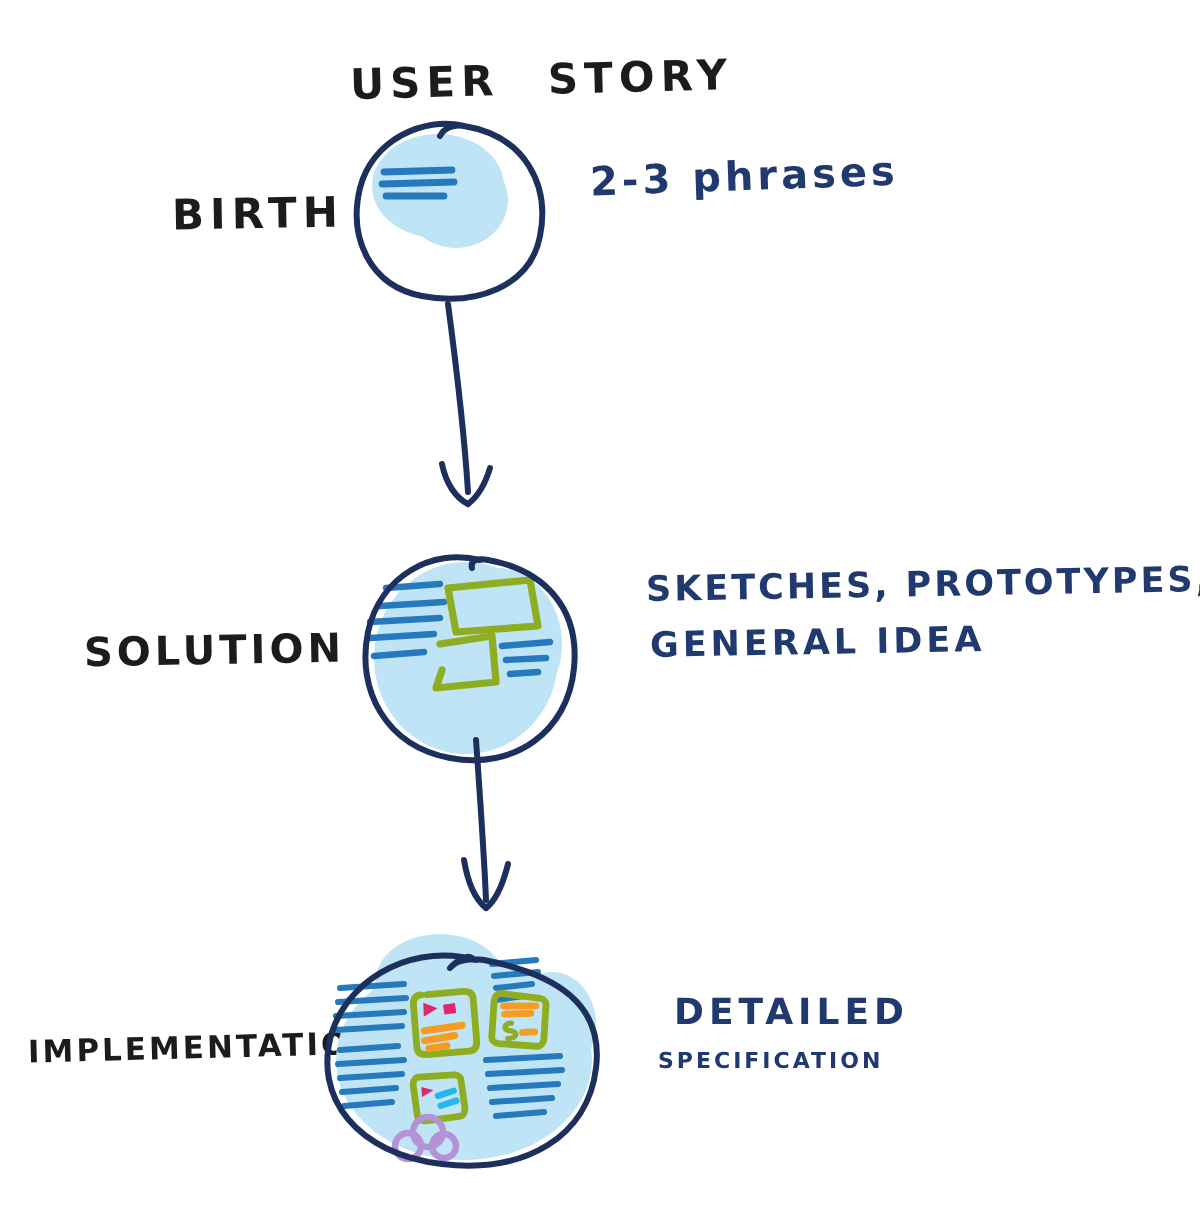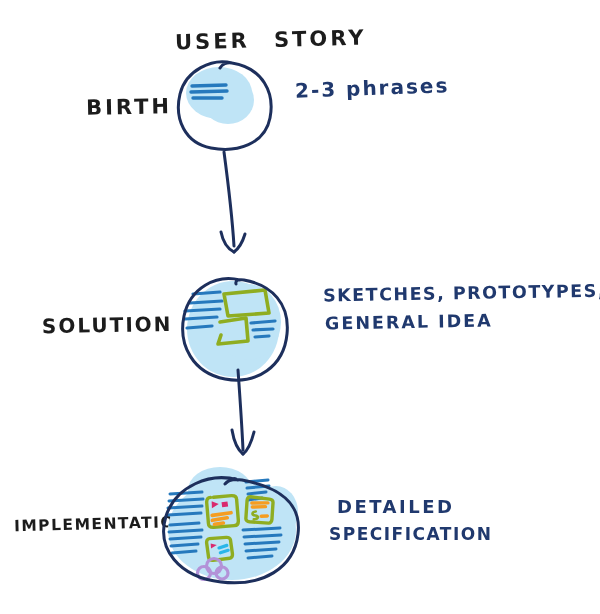--- a/index.html
+++ b/index.html
@@ -150,15 +150,15 @@
     </g>
     <g>
       <circle class="s-purple" stroke-width="3.2" cx="46" cy="113" r="6.5"></circle>
       <circle class="s-purple" stroke-width="3.2" cx="56" cy="106" r="7.5"></circle>
       <circle class="s-purple" stroke-width="3.2" cx="64" cy="113" r="6"></circle>
     </g>
     <path class="s-navy" stroke-width="3" d="M80,20 C52,12 18,26 8,56 C-2,89 21,117 63,122 C105,127 136,108 140,74 C144,42 120,27 84,20 C77,19 70,20 67,24 C71,20 75,17 78,19"></path>
   </svg>
 
   <div class="hand navy" style="left:337px;top:497px;font-size:18px;letter-spacing:2.5px;">DETAILED</div>
-  <div class="hand navy" style="left:329px;top:525px;font-size:17px;letter-spacing:1.5px;">SPECIFICATION</div>
+  <div class="hand navy" style="left:329px;top:525px;font-size:11px;letter-spacing:1.5px;">SPECIFICATION</div>
 
 </div>
 
 </body></html>

